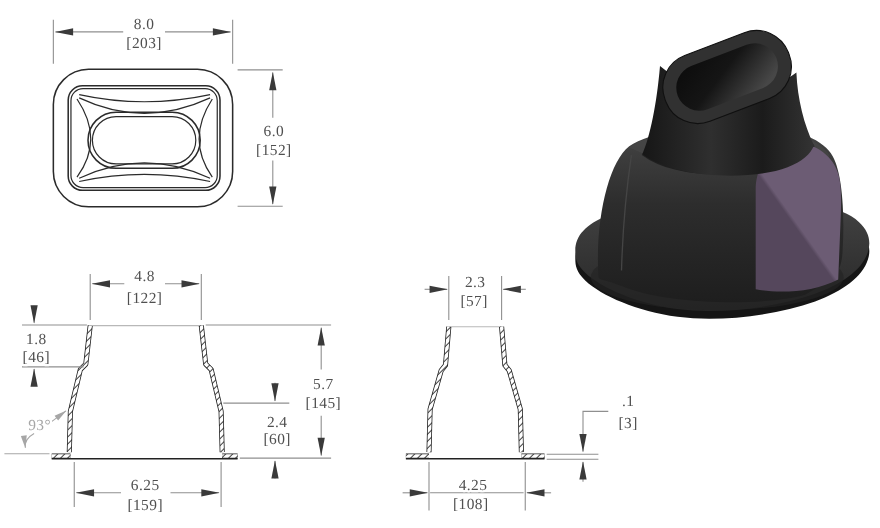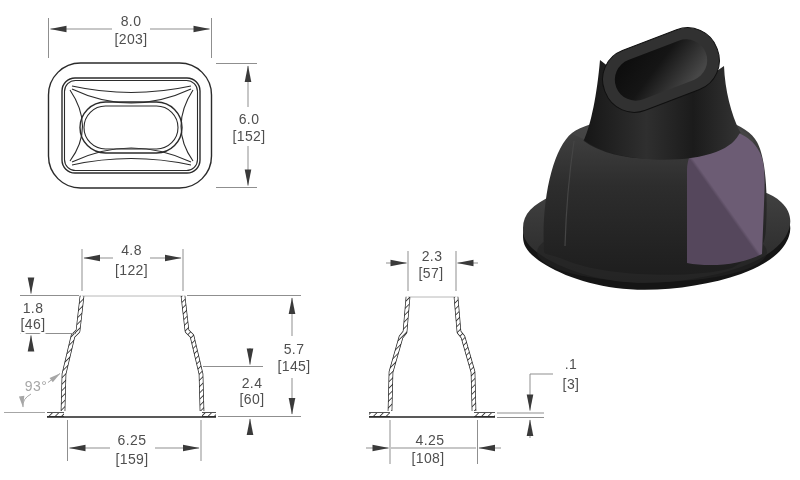--- a/index.html
+++ b/index.html
@@ -1,17 +1,17 @@
 <!DOCTYPE html>
 <html style="--c-background: #ffffff; --c-part-outline: #2b2b2b; --c-dimension-line: #8f8f8f; --c-dimension-text: #4f4f4f; --c-reference-gray: #a6a6a6; --c-arrow-dark: #3a3a3a; --c-render-body-black: #2a2a2a; --c-render-face-purple-light: #6c5c74; --c-render-face-purple-dark: #55475c; --c-render-flange: #333333;"><head>
 <meta charset="utf-8">
 <style>
   html,body{margin:0;padding:0;background:#fff;}
   .canvas{position:relative;width:800px;height:480px;background:var(--c-background,#ffffff);overflow:hidden;
-          font-family:Liberation Sans, sans-serif;}
+          font-family:Liberation Serif, serif;}
   svg{display:block;}
   .dim{font-size:14px;fill:var(--c-dimension-text,#4f4f4f);text-anchor:middle;letter-spacing:.4px;
        paint-order:stroke;stroke:#ffffff;stroke-width:4px;stroke-linejoin:round;}
   .dimg{fill:var(--c-reference-gray,#a6a6a6);}
   .dl{stroke:var(--c-dimension-line,#8f8f8f);stroke-width:1;fill:none;}
   .gl{stroke:var(--c-reference-gray,#a6a6a6);stroke-width:1;fill:none;}
   .pl{stroke:var(--c-part-outline,#2b2b2b);fill:none;stroke-width:1.4;}
   .pl2{stroke:var(--c-part-outline,#2b2b2b);fill:none;stroke-width:1.1;}
   .lite{stroke:#b8b8b8;stroke-width:1;fill:none;}
   .wallU{stroke:#1d1d1d;stroke-width:4.6;fill:none;stroke-linejoin:round;stroke-linecap:butt;}

